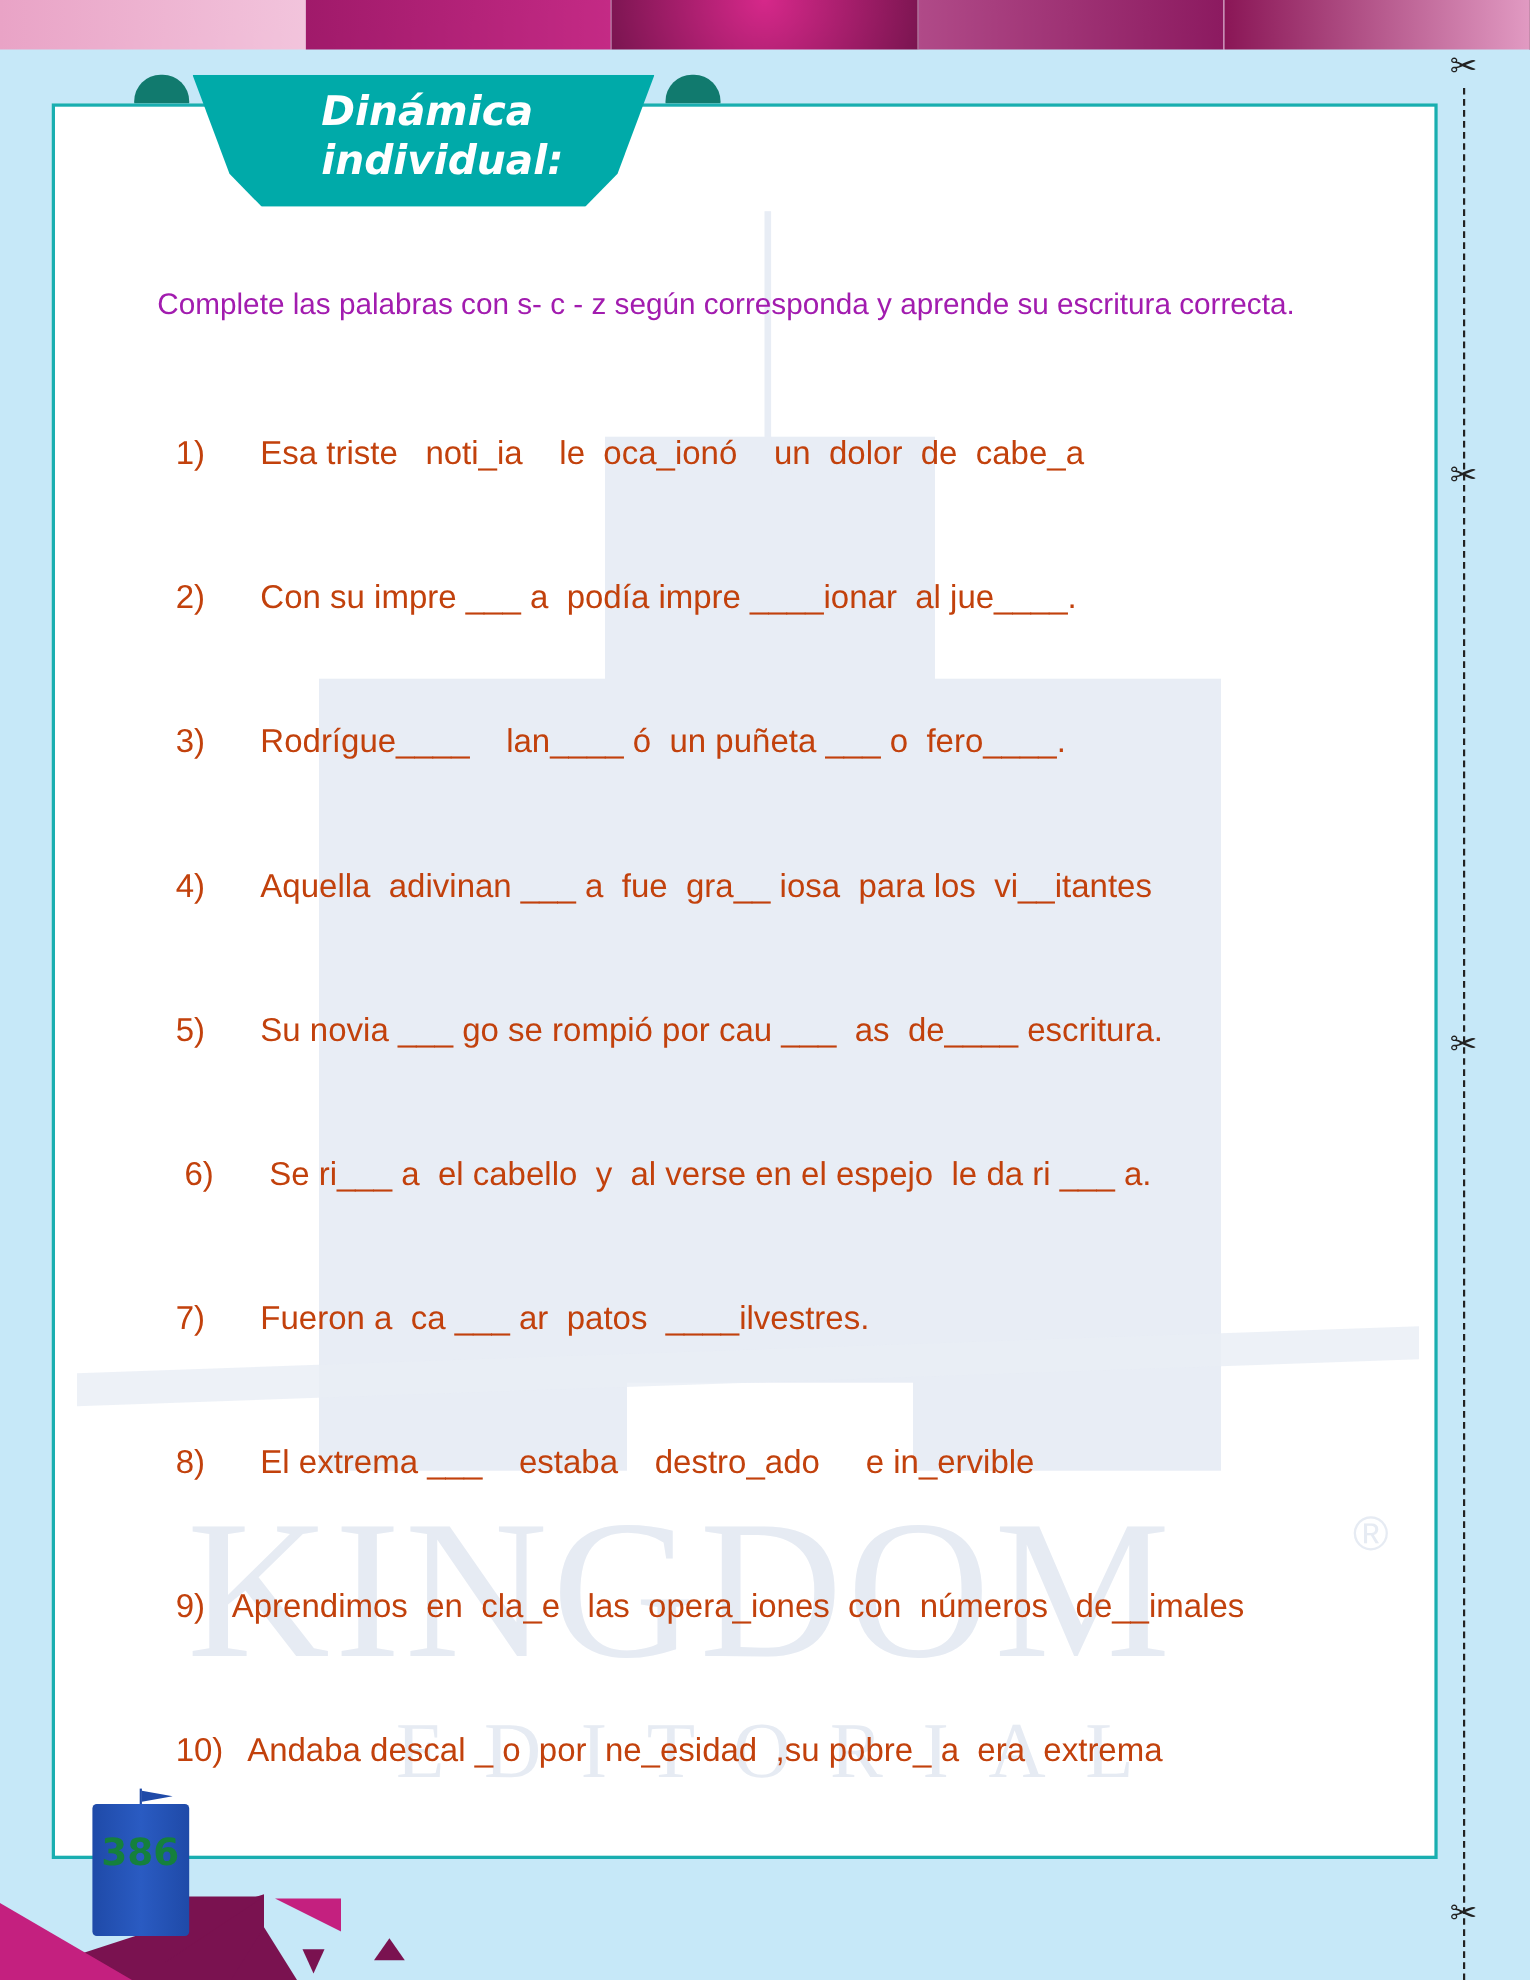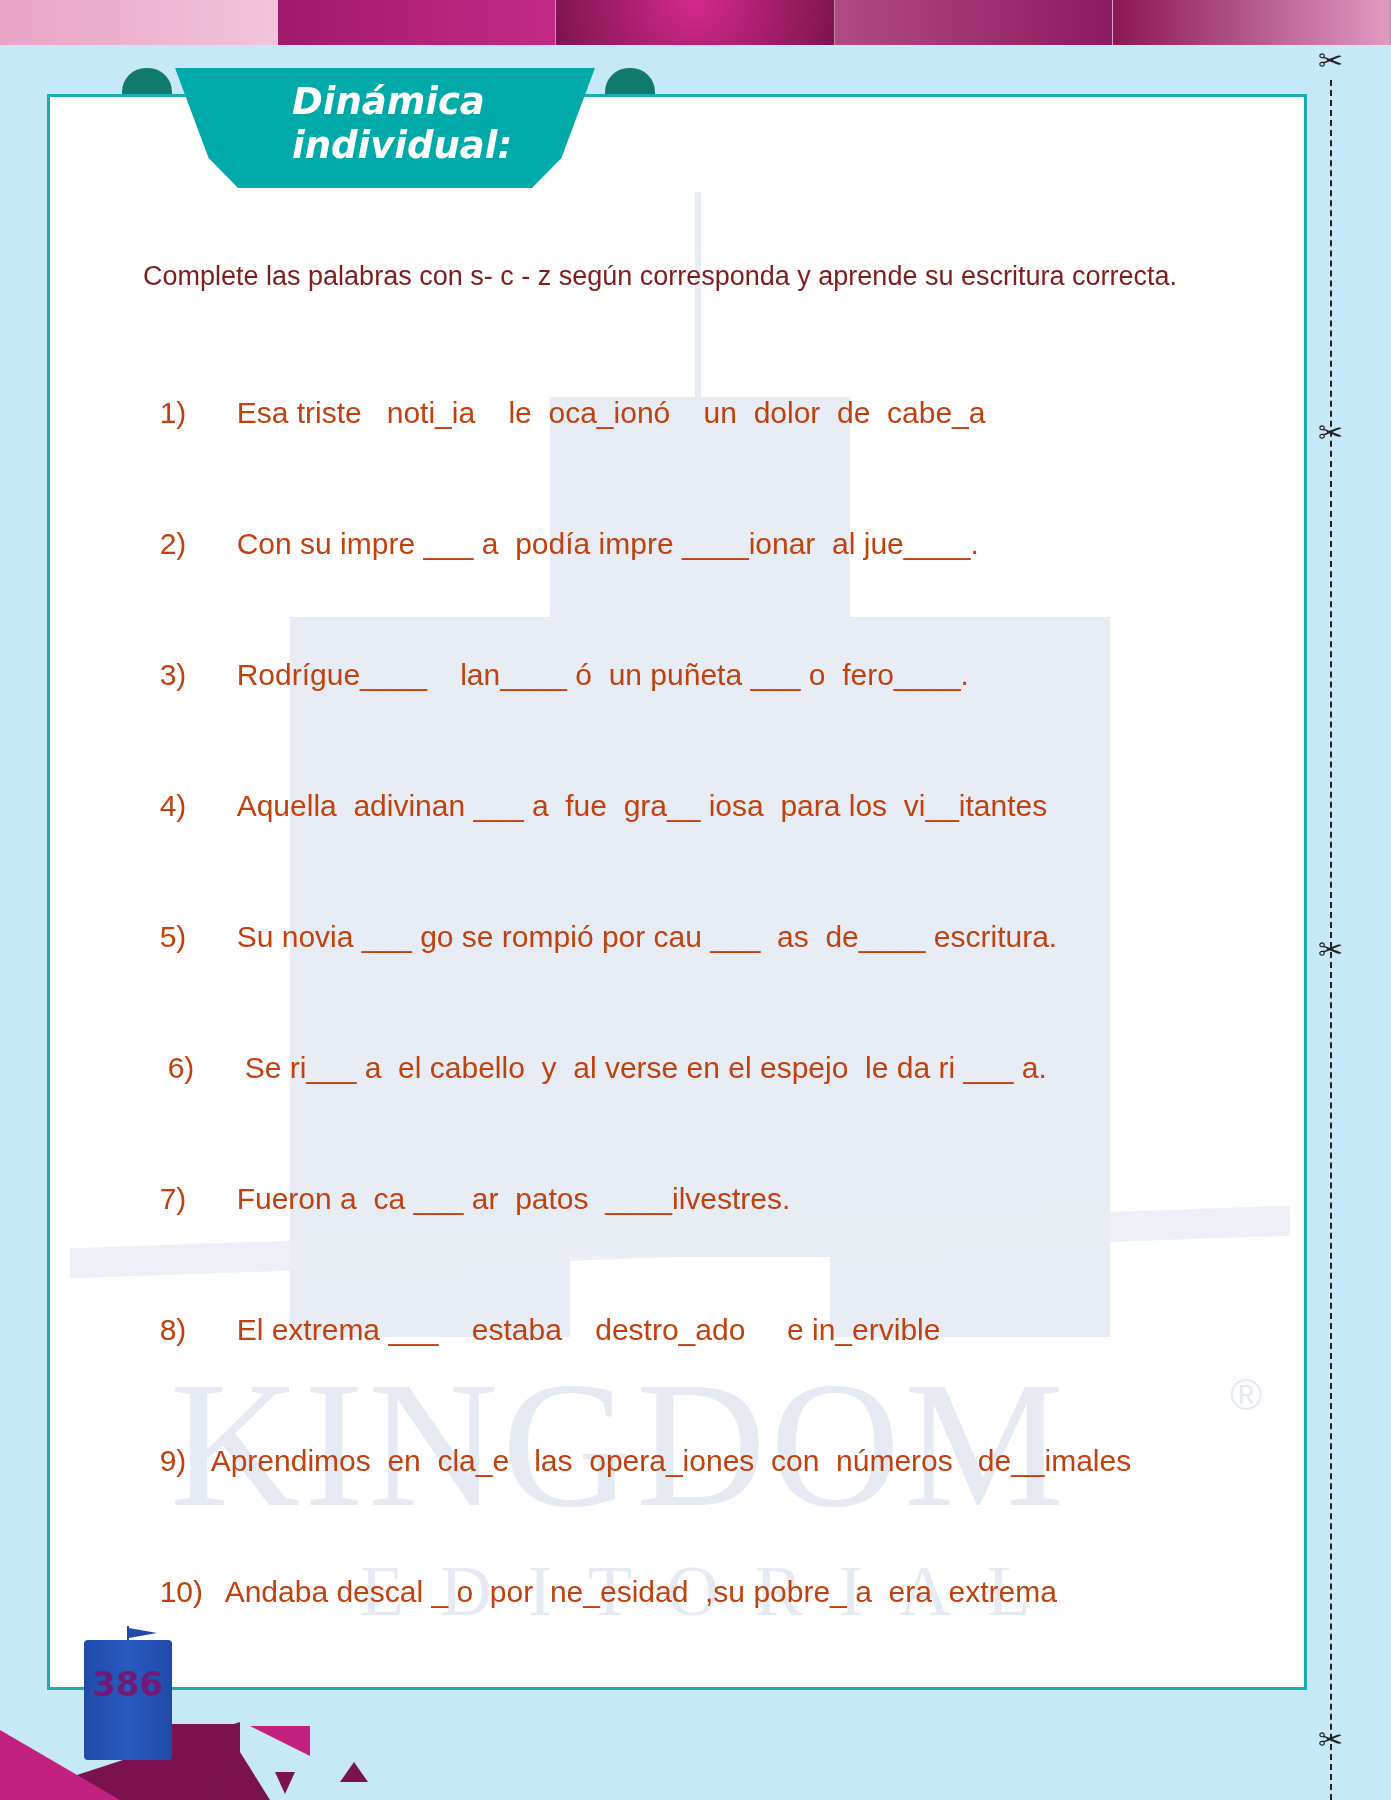--- a/index.html
+++ b/index.html
@@ -5,27 +5,27 @@
   html, body { margin:0; padding:0; }
   body { width:1391px; height:1800px; position:relative; overflow:hidden; background:#c6e8f8; font-family:"Liberation Sans", sans-serif; }
   .top-strip { position:absolute; left:0; top:0; width:1391px; height:45px; display:flex; }
   .top-strip .seg { flex:1; height:45px; border-right:1px solid rgba(255,255,255,0.5); }
   .box { position:absolute; left:47px; top:94px; width:1260px; height:1596px; background:#fff; border:3px solid #19aeb0; box-sizing:border-box; overflow:hidden; }
   .banner-ear { position:absolute; top:68px; width:50px; height:28px; background:#117a6e; border-radius:24px 24px 0 0; }
   .banner { position:absolute; left:175px; top:68px; width:420px; height:120px; background:#00aaa9; border-radius:0 0 40px 40px; clip-path:polygon(0 0,100% 0,92% 75%,85% 100%,15% 100%,8% 75%); }
   .banner-title { position:absolute; left:292px; top:80px; color:#fff; font-family:"DejaVu Sans", sans-serif; font-weight:bold; font-style:italic; font-size:37px; line-height:44px; }
   .wm { position:absolute; color:#e6ebf3; pointer-events:none; }
   .wm-castle { position:absolute; background:#e8edf5; }
-  .instr { position:absolute; left:143px; top:257px; width:1050px; font-size:27px; line-height:38px; color:#7f1d1d; }
+  .instr { position:absolute; left:143px; top:257px; width:1050px; font-size:27px; line-height:38px; color:#a21caf; }
   .item { position:absolute; left:143px; font-size:30px; color:#c2410c; white-space:pre; }
   .item .num { display:inline-block; }
   .cut-line { position:absolute; left:1330px; top:80px; height:1720px; border-left:2px dashed #222; }
   .scissors { position:absolute; left:1318px; font-size:30px; color:#222; line-height:30px; }
   .page-tower { position:absolute; left:84px; top:1640px; width:88px; height:120px; background:linear-gradient(90deg,#1f4aa8,#2a5bc2,#1f4aa8); border-radius:4px; }
-  .page-num { position:absolute; left:92px; top:1664px; color:#701a75; font-family:"DejaVu Sans", sans-serif; font-weight:bold; font-size:34px; }
+  .page-num { position:absolute; left:92px; top:1664px; color:#15803d; font-family:"DejaVu Sans", sans-serif; font-weight:bold; font-size:34px; }
   .tri { position:absolute; width:0; height:0; }
 </style>
 </head>
 <body>
 
 <div class="top-strip">
   <div class="seg" style="background:linear-gradient(90deg,#e9a3c6,#f2c4dc);"></div>
   <div class="seg" style="background:linear-gradient(90deg,#a01a6a,#c42a85);"></div>
   <div class="seg" style="background:radial-gradient(circle at 50% 0,#d6288a,#7a1550);"></div>
   <div class="seg" style="background:linear-gradient(90deg,#b04a88,#8c1a60);"></div>

